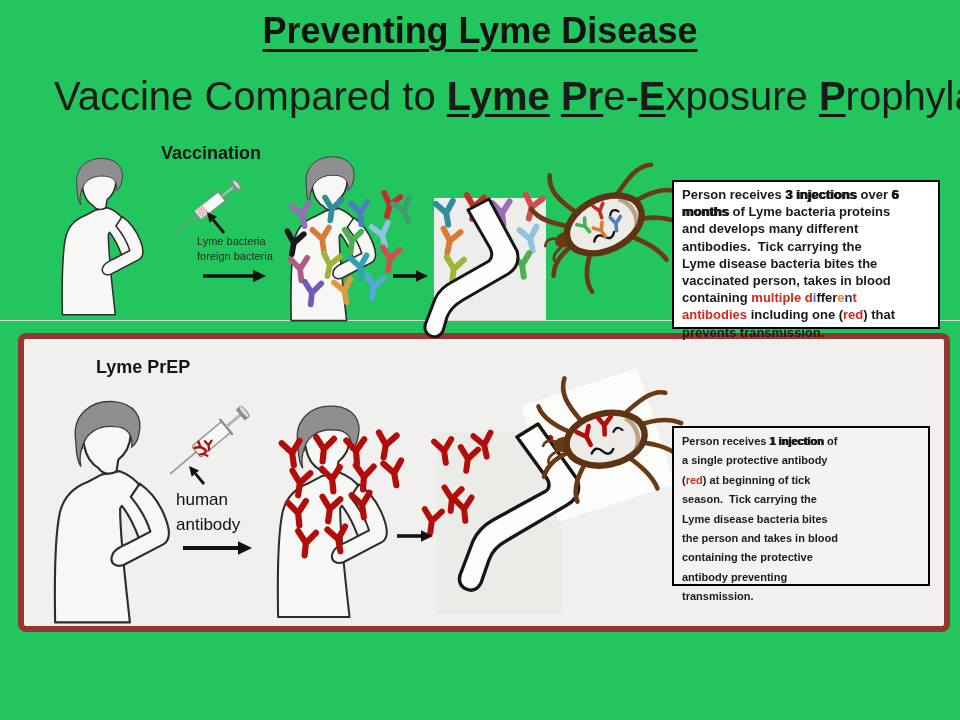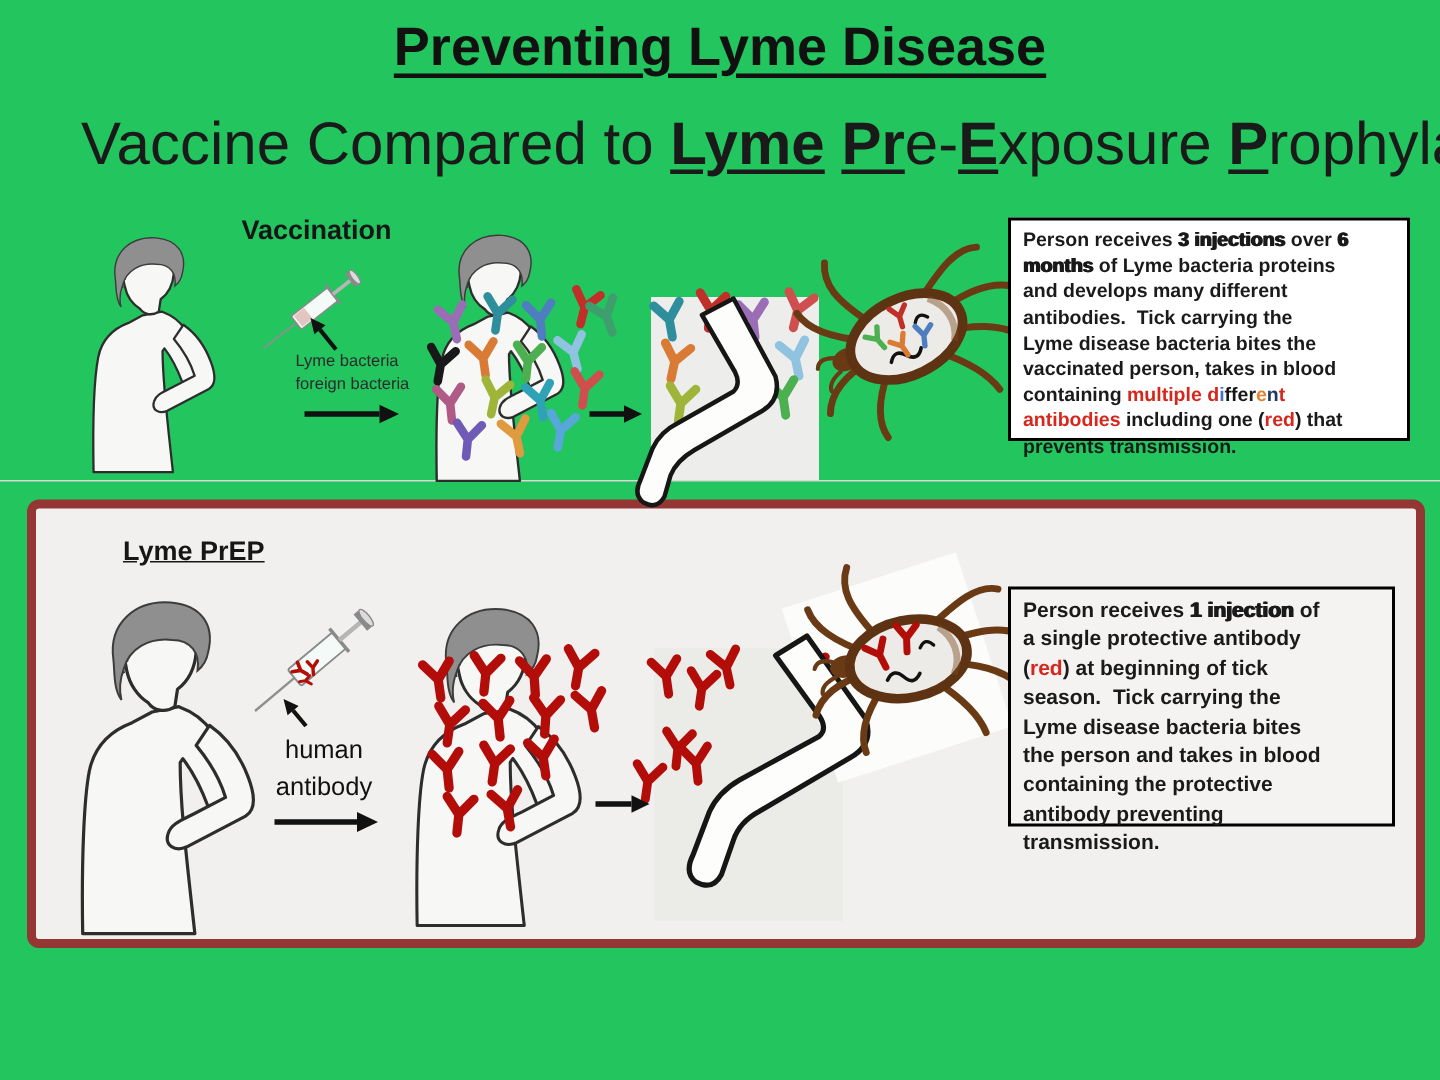--- a/index.html
+++ b/index.html
@@ -5,34 +5,34 @@
   html,body{margin:0;padding:0;background:#ffffff;}
   #slide{position:relative;width:960px;height:720px;background:#22c55e;overflow:hidden;
          font-family:"Liberation Sans", sans-serif;color:#1a1a1a;}
   .abs{position:absolute;}
   #title{top:10px;left:0;width:960px;text-align:center;font-size:36px;font-weight:bold;
          text-decoration:underline;text-decoration-thickness:3px;text-underline-offset:6px;
          color:#111;z-index:2;}
   #subtitle{top:74px;left:54px;font-size:40px;color:#1a1a1a;z-index:2;white-space:nowrap;}
   .section-heading{font-size:18px;font-weight:bold;color:#161616;z-index:2;}
   #vacc-heading{top:143px;left:128px;margin-left:33px;}
-  #prep-heading{top:357px;left:82px;text-decoration:underline;}
+  #prep-heading{top:357px;left:96px;}
   #vacc-syringe-caption{top:234px;left:197px;font-size:11px;line-height:14.5px;color:#2b2b2b;z-index:2;}
-  #prep-syringe-caption{top:487px;left:176px;width:80px;text-align:center;font-size:17px;line-height:25px;color:#111;z-index:2;}
+  #prep-syringe-caption{top:487px;left:176px;width:80px;text-align:left;font-size:17px;line-height:25px;color:#111;z-index:2;}
   #maroon-panel{top:333px;left:18px;width:932px;height:299px;background:#f1f0ee;
                 border:6px solid #943734;border-radius:8px;box-sizing:border-box;z-index:0;}
   #divider-line{top:320px;left:0;width:960px;height:1px;background:#dad8d5;z-index:0;}
   #scene{position:absolute;top:0;left:0;z-index:1;pointer-events:none;}
   #scene .skin{fill:#f7f7f5;stroke:#2d2d2d;stroke-width:2.4px;stroke-linejoin:round;}
   #scene .hair{fill:#8f8f8f;stroke:#3c3c3c;stroke-width:1.5px;}
-  .tb{position:absolute;border:2.5px solid #000;z-index:2;box-sizing:border-box;}
+  .tb{position:absolute;border:2.5px solid #000;z-index:2;box-sizing:border-box;margin-top:35px;}
   #vacc-textbox{top:145px;left:672px;width:268px;height:149px;background:#ffffff;
                 font-size:13px;line-height:17.2px;font-weight:bold;}
   #prep-textbox{top:391px;left:672px;width:258px;height:160px;background:#f4f3f1;
-                font-size:14px;line-height:19.4px;font-weight:bold;}
+                font-size:11px;line-height:19.4px;font-weight:bold;}
   .tb-inner{position:absolute;top:4px;left:8px;right:6px;white-space:pre-wrap;}
   .xb{text-shadow:0.7px 0 0 currentColor,-0.4px 0 0 currentColor;}
 </style>
 </head>
 <body>
 
 <div id="slide">
 
   <div id="divider-line" class="abs"></div>
   <div id="maroon-panel" class="abs"></div>

